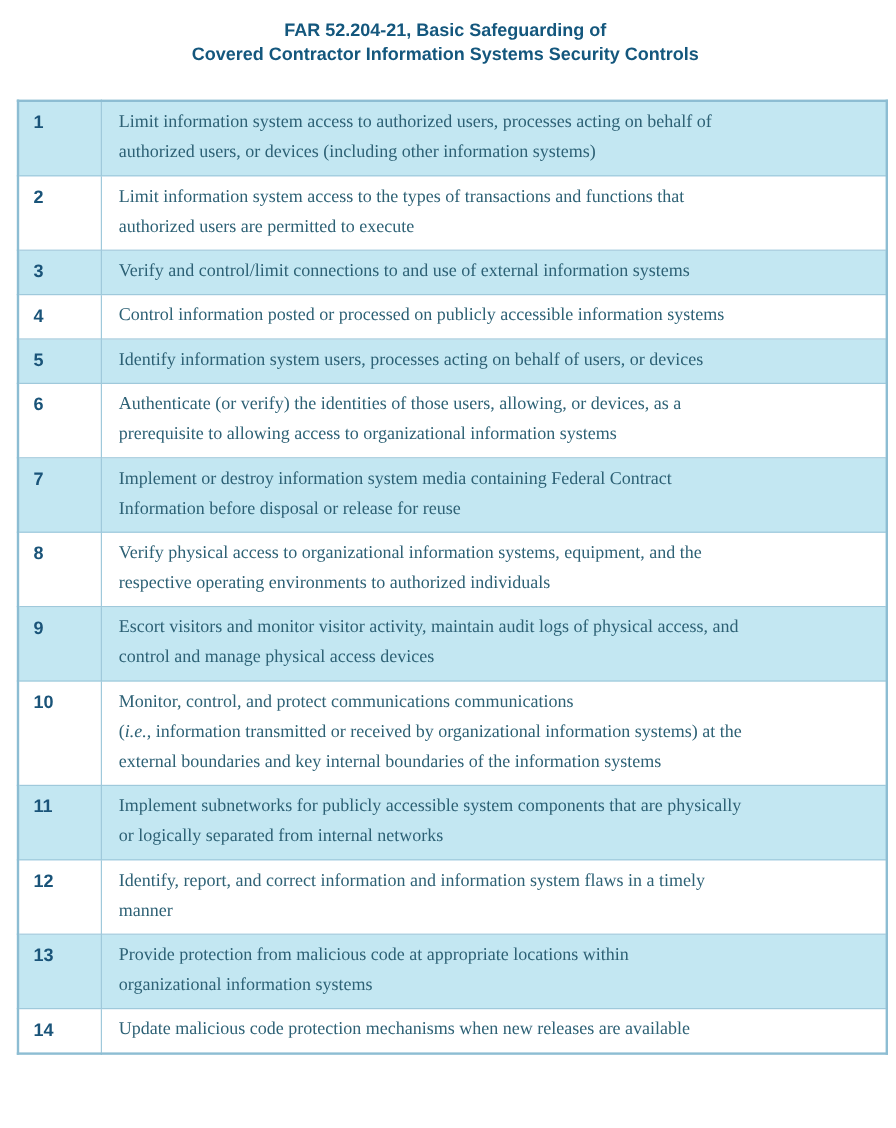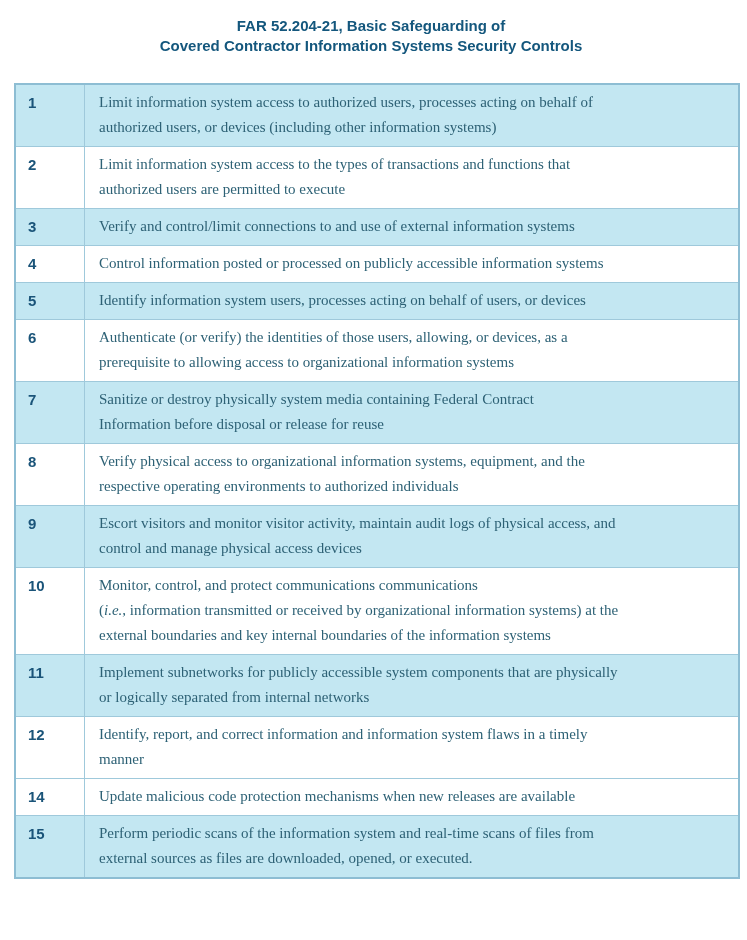--- a/index.html
+++ b/index.html
@@ -104,21 +104,21 @@
         <tr class="plain">
           <td class="num">6</td>
           <td class="desc">
             <div class="line">Authenticate (or verify) the identities of those users, allowing, or devices, as a</div>
             <div class="line">prerequisite to allowing access to organizational information systems</div>
           </td>
         </tr>
         <tr class="alt">
           <td class="num">7</td>
           <td class="desc">
-            <div class="line">Sanitize or destroy physically system media containing Federal Contract</div>
+            <div class="line">Implement or destroy information system media containing Federal Contract</div>
             <div class="line">Information before disposal or release for reuse</div>
           </td>
         </tr>
         <tr class="plain">
           <td class="num">8</td>
           <td class="desc">
             <div class="line">Verify physical access to organizational information systems, equipment, and the</div>
             <div class="line">respective operating environments to authorized individuals</div>
           </td>
         </tr>
@@ -144,28 +144,28 @@
             <div class="line">or logically separated from internal networks</div>
           </td>
         </tr>
         <tr class="plain">
           <td class="num">12</td>
           <td class="desc">
             <div class="line">Identify, report, and correct information and information system flaws in a timely</div>
             <div class="line">manner</div>
           </td>
         </tr>
+        <tr class="alt">
+          <td class="num">13</td>
+          <td class="desc">
+            <div class="line">Provide protection from malicious code at appropriate locations within</div>
+            <div class="line">organizational information systems</div>
+          </td>
+        </tr>
         <tr class="plain">
           <td class="num">14</td>
           <td class="desc">
             <div class="line">Update malicious code protection mechanisms when new releases are available</div>
-          </td>
-        </tr>
-        <tr class="alt">
-          <td class="num">15</td>
-          <td class="desc">
-            <div class="line">Perform periodic scans of the information system and real-time scans of files from</div>
-            <div class="line">external sources as files are downloaded, opened, or executed.</div>
           </td>
         </tr>
       </tbody>
   </table>
 </div>
 
 </body></html>

